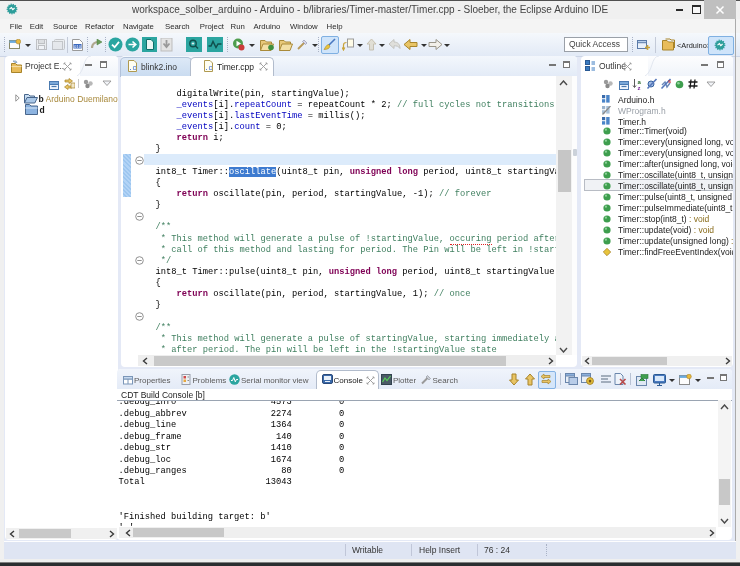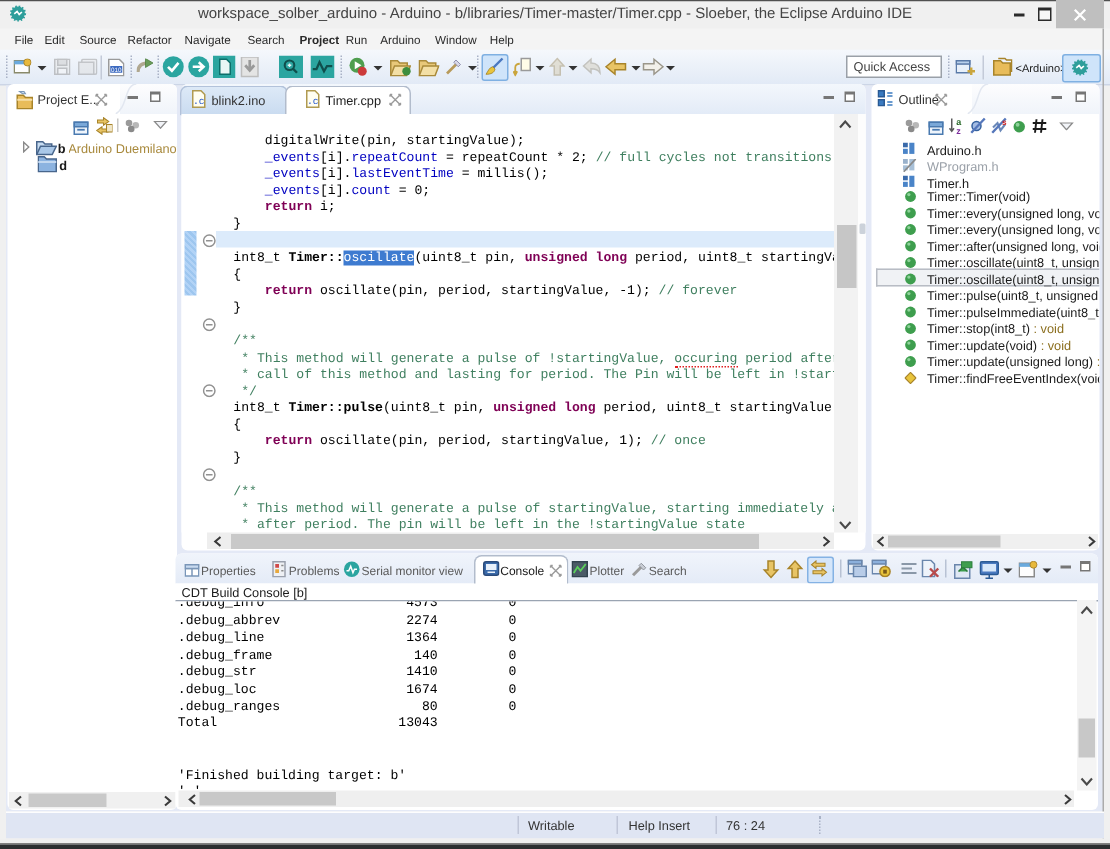--- a/index.html
+++ b/index.html
@@ -5,21 +5,21 @@
   html,body{margin:0;padding:0;overflow:hidden;background:#f0f0f0;}
   body{width:740px;height:566px;position:relative;overflow:hidden;background:#f0f0f0;
        font-family:"Liberation Sans",sans-serif;-webkit-font-smoothing:antialiased;}
   .abs{position:absolute;}
   .ui{font-family:"Liberation Sans",sans-serif;font-size:8.5px;color:#333;white-space:nowrap;}
   .mono{font-family:"Liberation Mono",monospace;font-size:8.75px;color:#000;white-space:pre;}
   .panel{position:absolute;background:#fff;border-radius:4px;}
   .k{color:#7f0055;font-weight:bold;}
   .cm{color:#3f7f5f;}
   .fl{color:#0000c0;}
-  .bb{font-weight:bold;}
+  .bb{font-weight:normal;}
   .sel{background:#3e7bd0;color:#fff;}
   .sq{border-bottom:1px dotted #e02020;}
   .sep{position:absolute;width:1px;background:#c3cad8;}
   .dot3{position:absolute;width:3px;border-left:1px dotted #a9b2c6;}
 </style>
 </head>
 <body>
 
 <div class="abs" style="left:0;top:0;width:740px;height:1px;background:#505050;"></div>
 <div class="abs" style="left:0;top:1px;width:740px;height:18px;background:#f0f0f0;"></div>
@@ -39,21 +39,21 @@
   </svg>
 
 <div class="abs" style="left:0;top:19px;width:740px;height:14px;background:#f4f4f4;"></div>
 <div class="abs ui" style="top:21.5px;left:0;color:#2a2a2a;font-size:7.8px;">
   <span class="abs" style="left:9.7px;">File</span>
   <span class="abs" style="left:29.7px;">Edit</span>
   <span class="abs" style="left:53px;">Source</span>
   <span class="abs" style="left:85px;">Refactor</span>
   <span class="abs" style="left:123px;text-align:right;">Navigate</span>
   <span class="abs" style="left:165px;">Search</span>
-  <span class="abs" style="left:199.7px;font-weight:bold;">Project</span>
+  <span class="abs" style="left:199.7px;">Project</span>
   <span class="abs" style="left:230.5px;">Run</span>
   <span class="abs" style="left:253.5px;">Arduino</span>
   <span class="abs" style="left:290px;">Window</span>
   <span class="abs" style="left:326.5px;">Help</span>
 </div>
 
 <div class="abs" style="left:0;top:33px;width:740px;height:23px;background:linear-gradient(180deg,#f5f8fc,#e2eaf6);border-bottom:1px solid #ccd5e6;"></div>
 <div id="toolbar" class="abs" style="left:0;top:33px;width:740px;height:23px;">
   <div class="dot3" style="left:4px;top:4px;height:15px;"></div>
 

